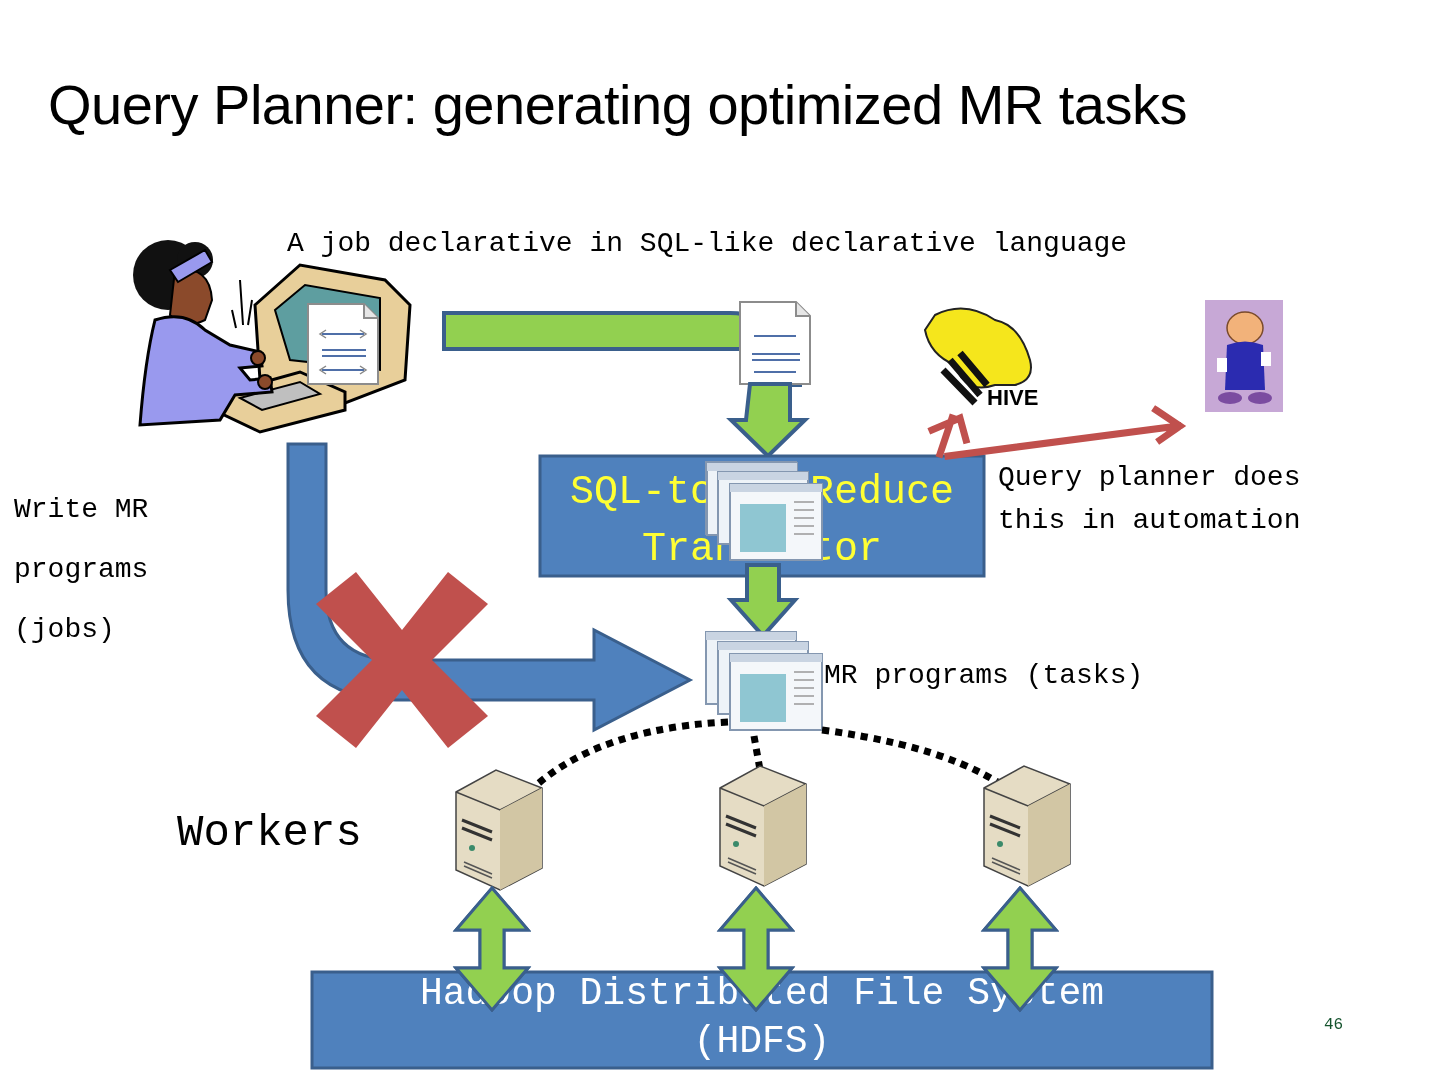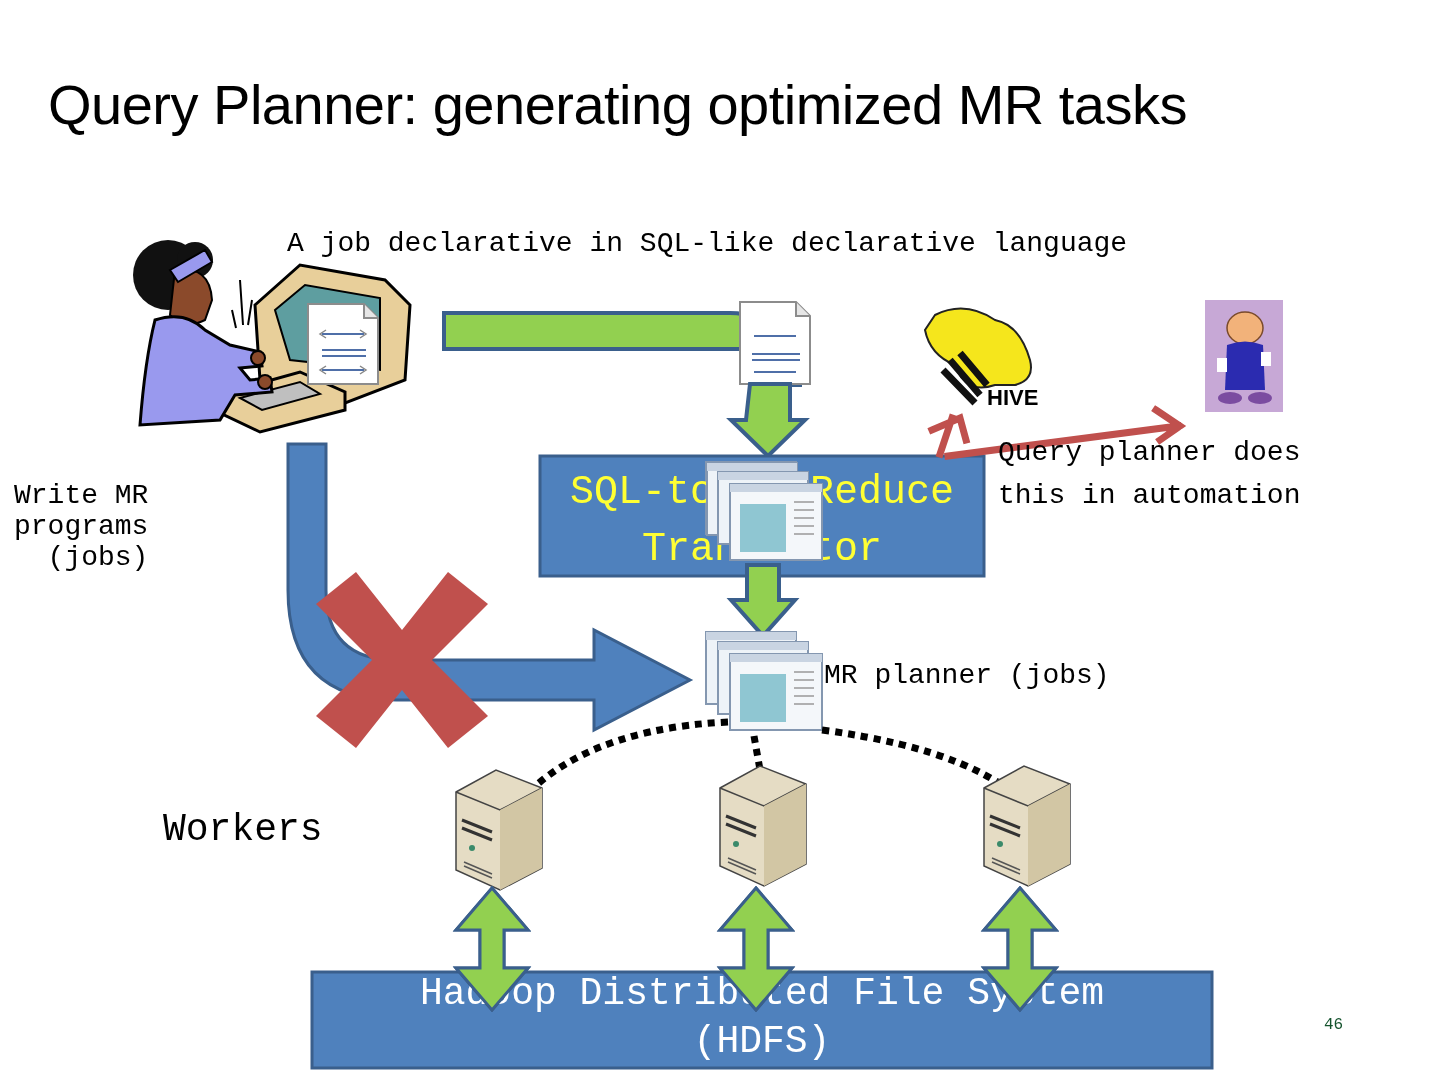--- a/index.html
+++ b/index.html
@@ -1,23 +1,23 @@
 <!DOCTYPE html>
 <html><head>
 <meta charset="utf-8">
 <style>
   html, body { margin: 0; padding: 0; background: #ffffff; }
   body { width: 1440px; height: 1080px; position: relative; overflow: hidden; font-family: "Liberation Sans", sans-serif; }
   .title { position: absolute; left: 48px; top: 72px; font-family: "Liberation Sans", sans-serif; font-weight: normal; font-size: 56px; color: #000; letter-spacing: -0.5px; white-space: nowrap; }
   .lbl { position: absolute; font-family: "Liberation Mono", monospace; color: #000; white-space: pre; }
   .job-desc { left: 287px; top: 228px; font-size: 28px; }
-  .write-mr { left: 14px; top: 480px; font-size: 28px; line-height: 31px; white-space: pre-line; text-align: right; }
-  .planner-note { left: 998px; top: 431px; font-size: 28px; line-height: 43px; white-space: pre-line; }
+  .write-mr { left: 14px; top: 480px; font-size: 28px; line-height: 60px; white-space: pre-line; }
+  .planner-note { left: 998px; top: 456px; font-size: 28px; line-height: 43px; white-space: pre-line; }
   .mr-programs { left: 824px; top: 660px; font-size: 28px; }
-  .workers { left: 163px; top: 808px; font-size: 38px; font-family: Liberation Mono, monospace; }
+  .workers { left: 177px; top: 808px; font-size: 44px; font-family: Liberation Mono, monospace; }
   .page-num { position: absolute; left: 1324px; top: 1016px; font-size: 16px; color: #14532d; font-family: Liberation Mono, monospace; }
   svg.diagram { position: absolute; left: 0; top: 0; }
   .box-text { position: absolute; text-align: center; font-family: "Liberation Mono", monospace; white-space: pre-line; }
   .translator-text { left: 540px; top: 464px; width: 444px; font-size: 40px; line-height: 57px; color: #ffff33; }
   .hdfs-text { left: 312px; top: 970px; width: 900px; font-size: 38px; line-height: 48px; color: #ffffff; }
 </style>
 </head>
 <body>
 
 <div class="title">Query Planner: generating optimized MR tasks</div>
@@ -191,15 +191,15 @@
       <path d="M0,0 L36,42 L12,42 L12,80 L36,80 L0,122 L-36,80 L-12,80 L-12,42 L-36,42 Z" fill="#92d050" stroke="#3a5f8c" stroke-width="3"></path>
     </g>
 </svg>
 
 <div class="lbl job-desc">A job declarative in SQL-like declarative language</div>
 <div class="lbl write-mr">Write MR
 programs
 (jobs)</div>
 <div class="lbl planner-note">Query planner does
 this in automation</div>
-<div class="lbl mr-programs">MR planner (jobs)</div>
+<div class="lbl mr-programs">MR programs (tasks)</div>
 <div class="lbl workers">Workers</div>
 <div class="page-num">46</div>
 
 </body></html>

